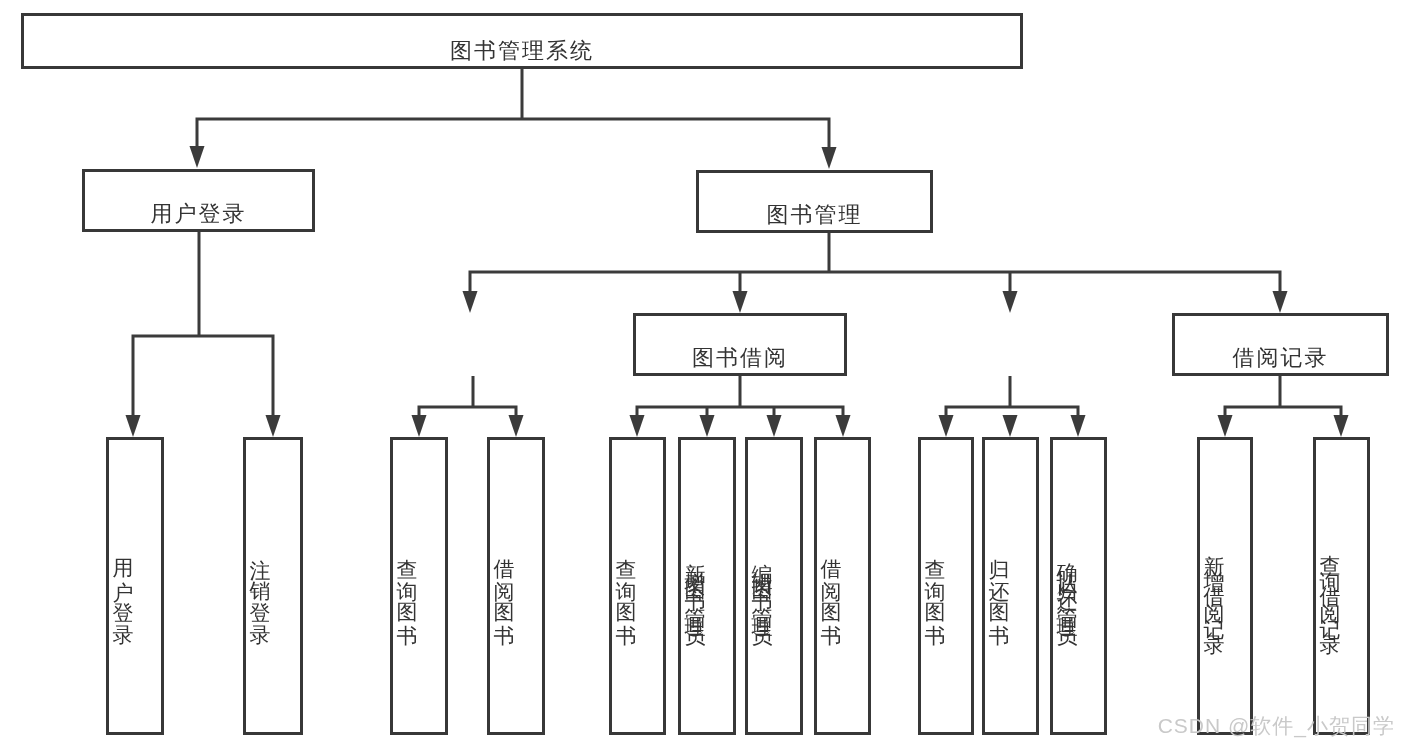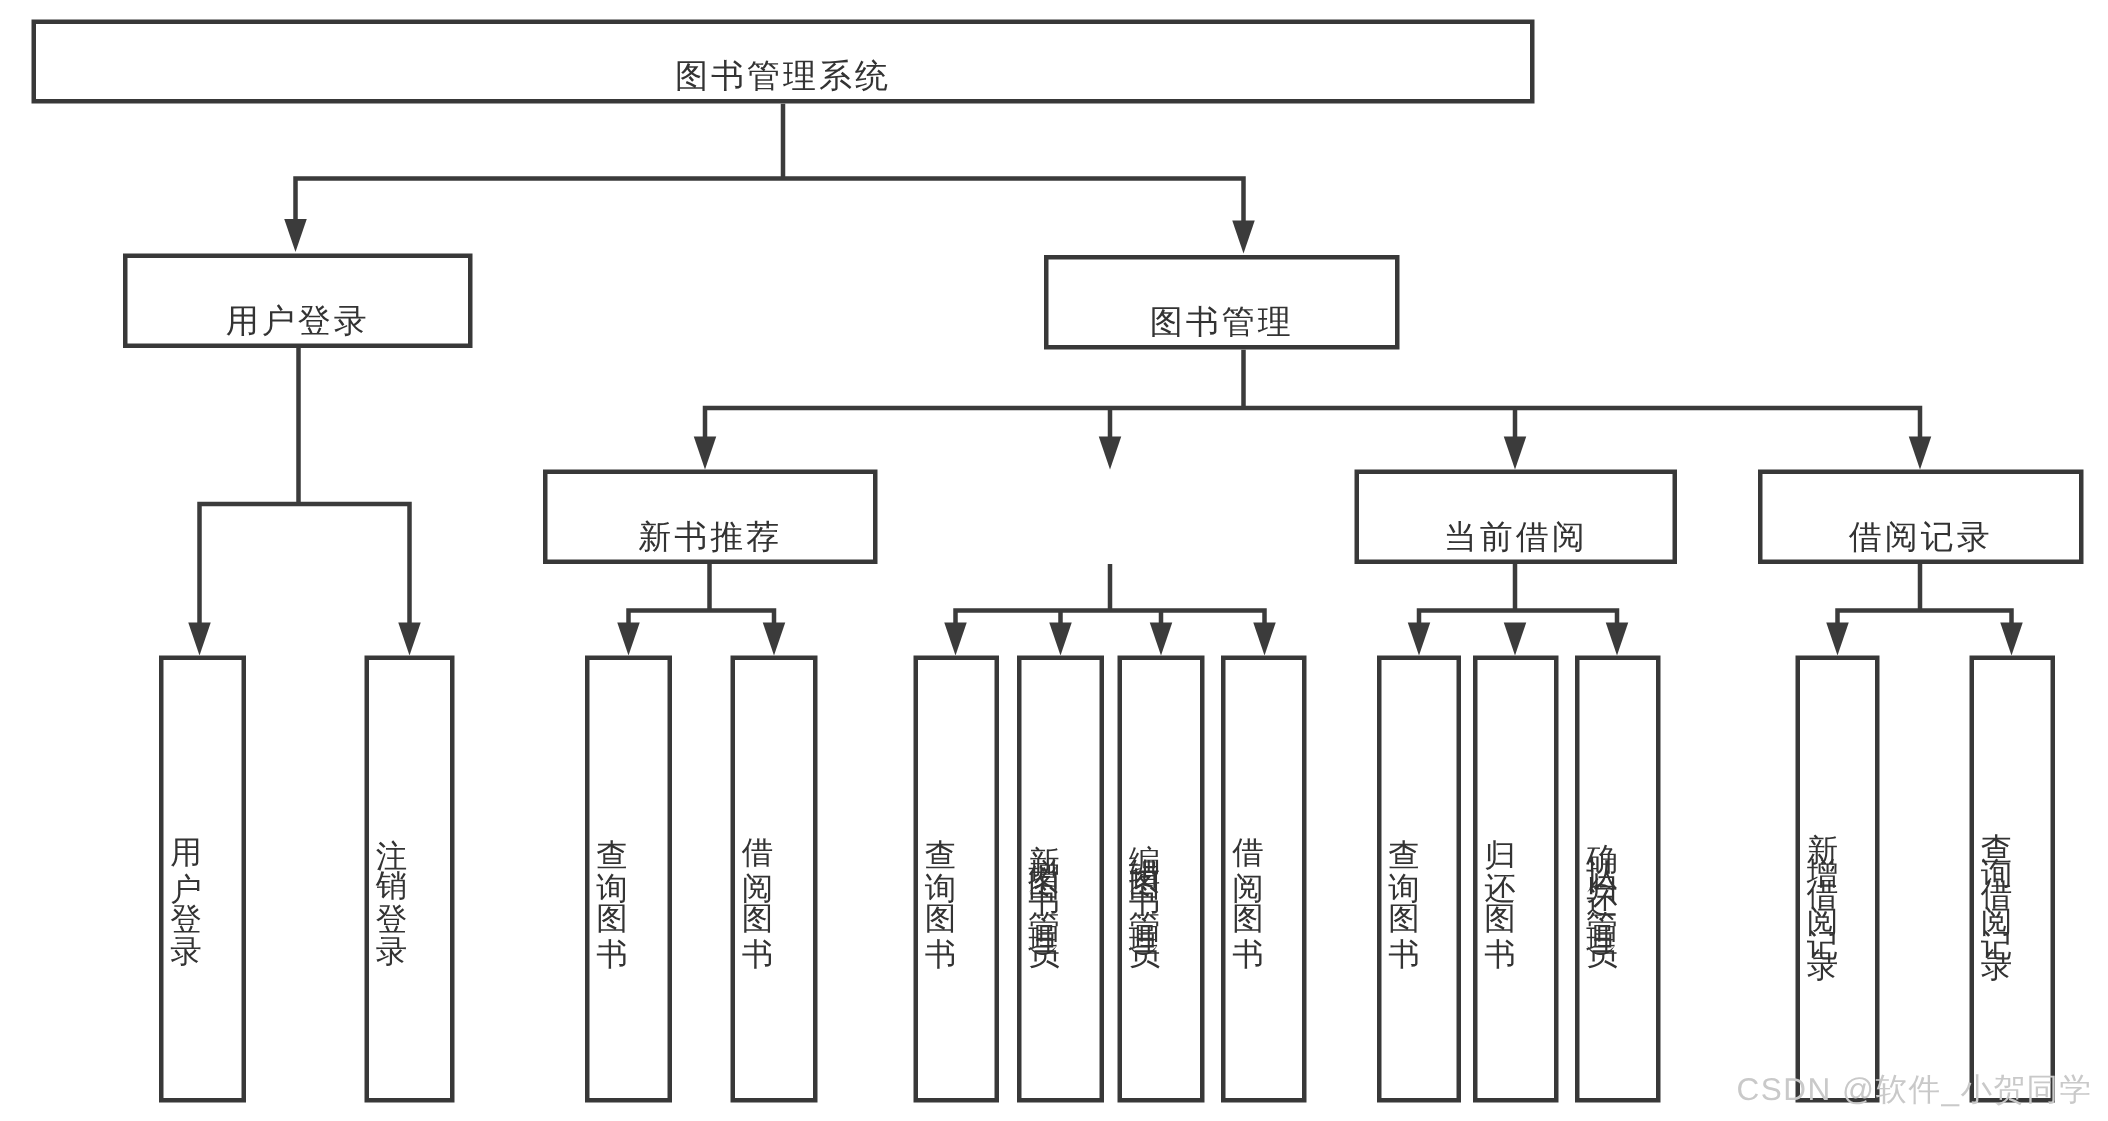--- a/index.html
+++ b/index.html
@@ -103,25 +103,22 @@
     <span>图书管理系统</span>
   </div>
 
   <div class="box" style="left:82px;top:169px;width:233px;height:63px">
     <span>用户登录</span>
   </div>
   <div class="box" style="left:696px;top:170px;width:237px;height:63px">
     <span>图书管理</span>
   </div>
 
-  <div class="box" style="left:362px;top:313px;width:223px;height:63px">
-    <span>新书推荐</span>
-  </div>
-  <div class="box" style="left:903px;top:313px;width:215px;height:63px">
-    <span>当前借阅</span>
+  <div class="box" style="left:633px;top:313px;width:214px;height:63px">
+    <span>图书借阅</span>
   </div>
   <div class="box" style="left:1172px;top:313px;width:217px;height:63px">
     <span>借阅记录</span>
   </div>
 
   <div class="box leaf ls-4" style="left:106px;top:437px;width:58px;height:298px">
     <span>用户登录</span>
   </div>
   <div class="box leaf ls-4" style="left:243px;top:437px;width:60px;height:298px">
     <span>注销登录</span>

